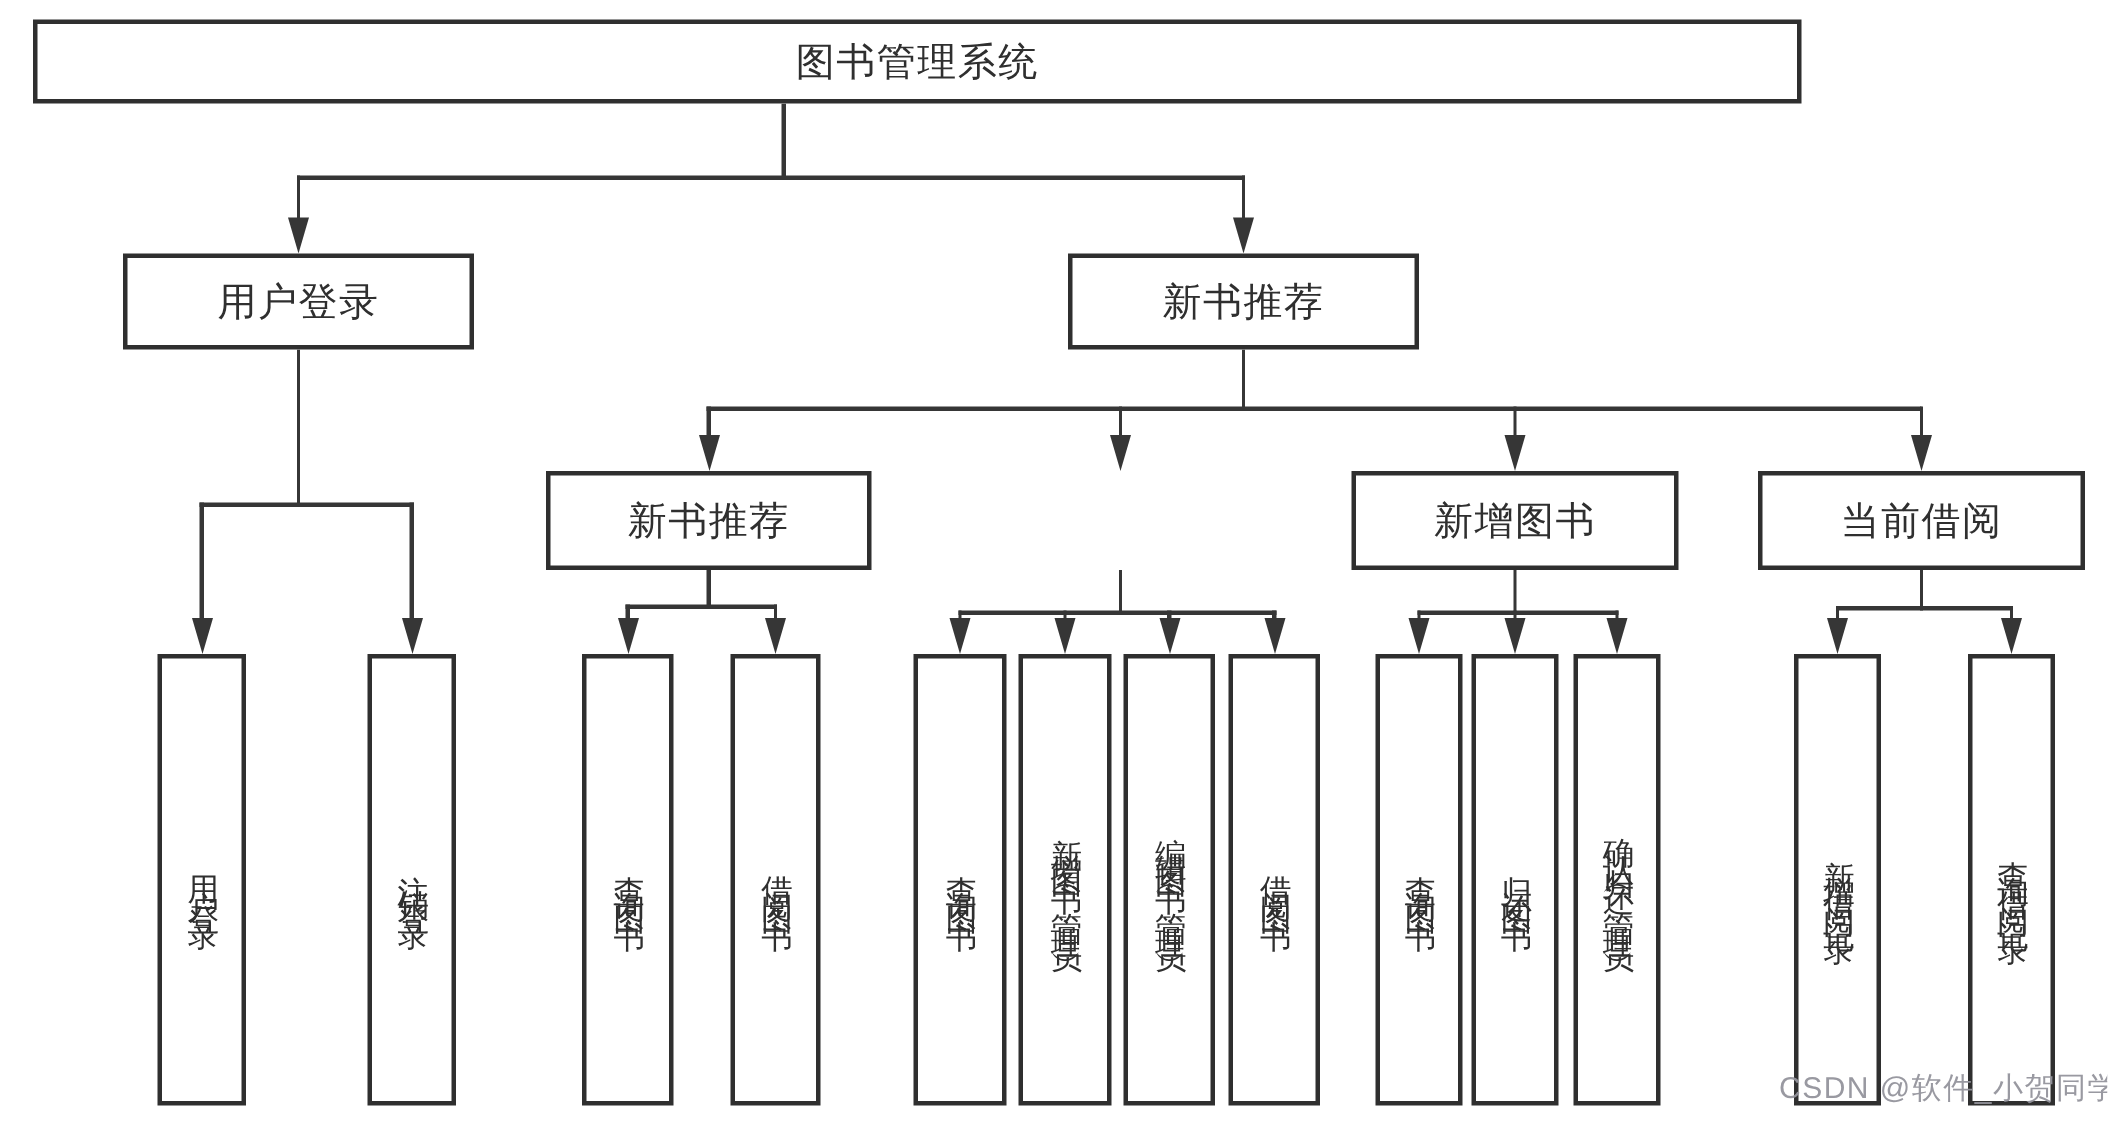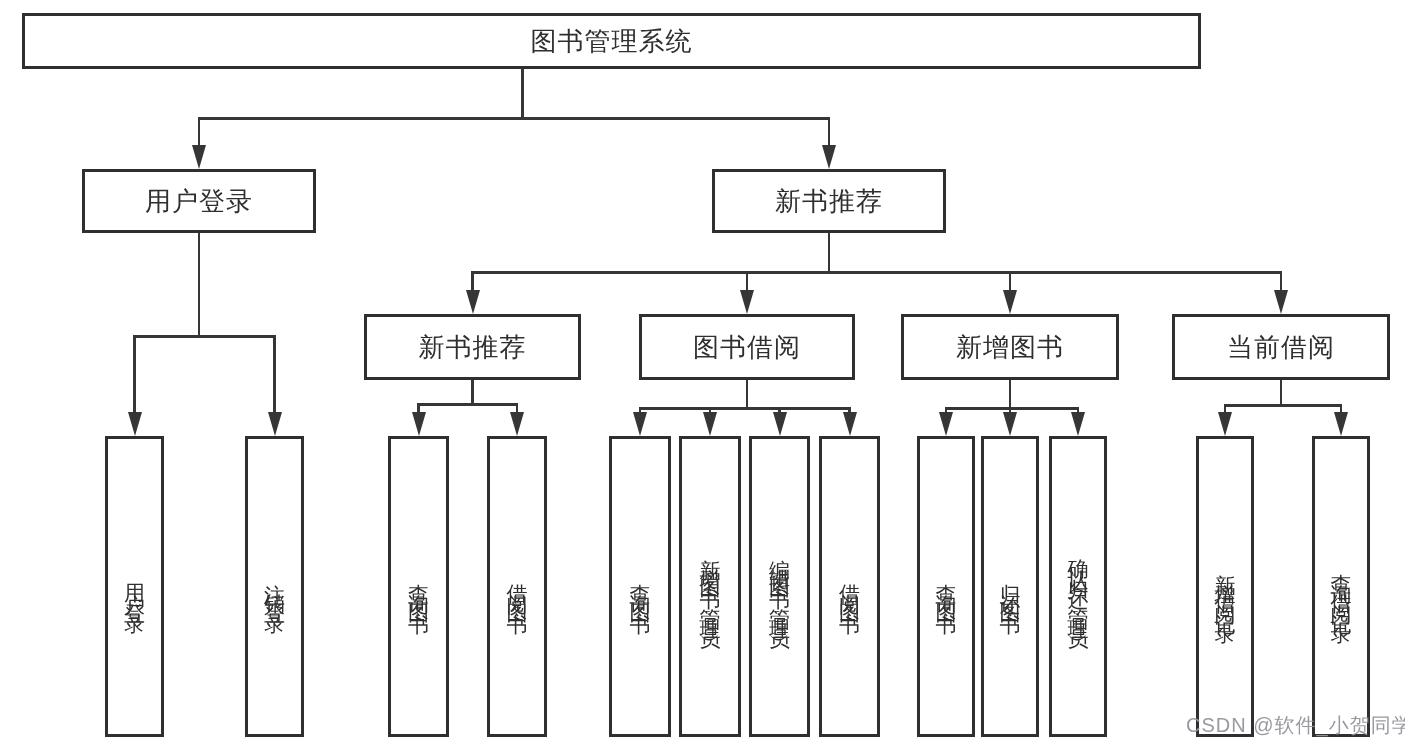--- a/index.html
+++ b/index.html
@@ -93,23 +93,20 @@
   <div class="box h" style="left:82px;top:169px;width:234px;height:64px">
     <span>用户登录</span>
   </div>
   <div class="box h" style="left:712px;top:169px;width:234px;height:64px">
     <span>新书推荐</span>
   </div>
 
   <div class="box h" style="left:364px;top:314px;width:217px;height:66px">
     <span>新书推荐</span>
   </div>
-  <div class="box h" style="left:639px;top:314px;width:216px;height:66px">
-    <span>图书借阅</span>
-  </div>
   <div class="box h" style="left:901px;top:314px;width:218px;height:66px">
     <span>新增图书</span>
   </div>
   <div class="box h" style="left:1172px;top:314px;width:218px;height:66px">
     <span>当前借阅</span>
   </div>
 
   <div class="box v" style="left:105px;top:436px;width:59px;height:301px">
     <span>用户登录</span>
   </div>

